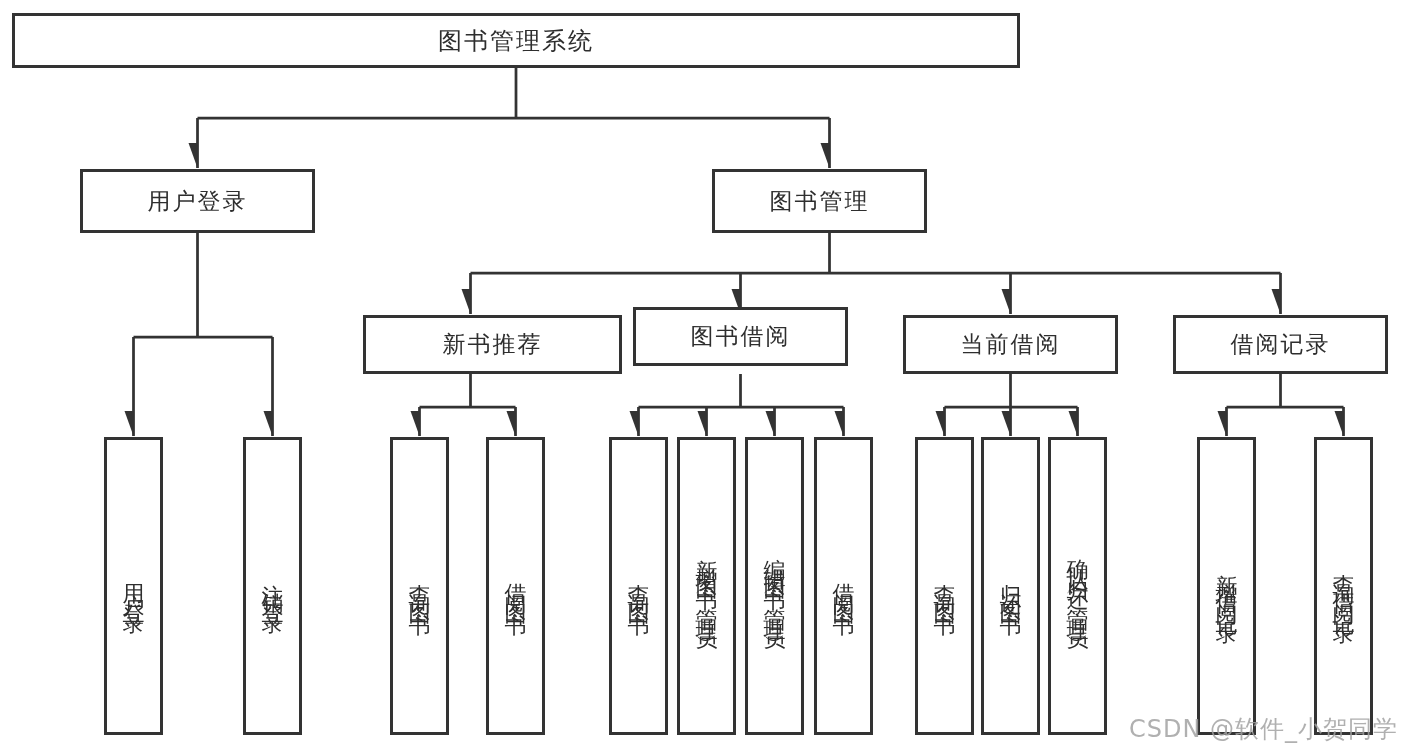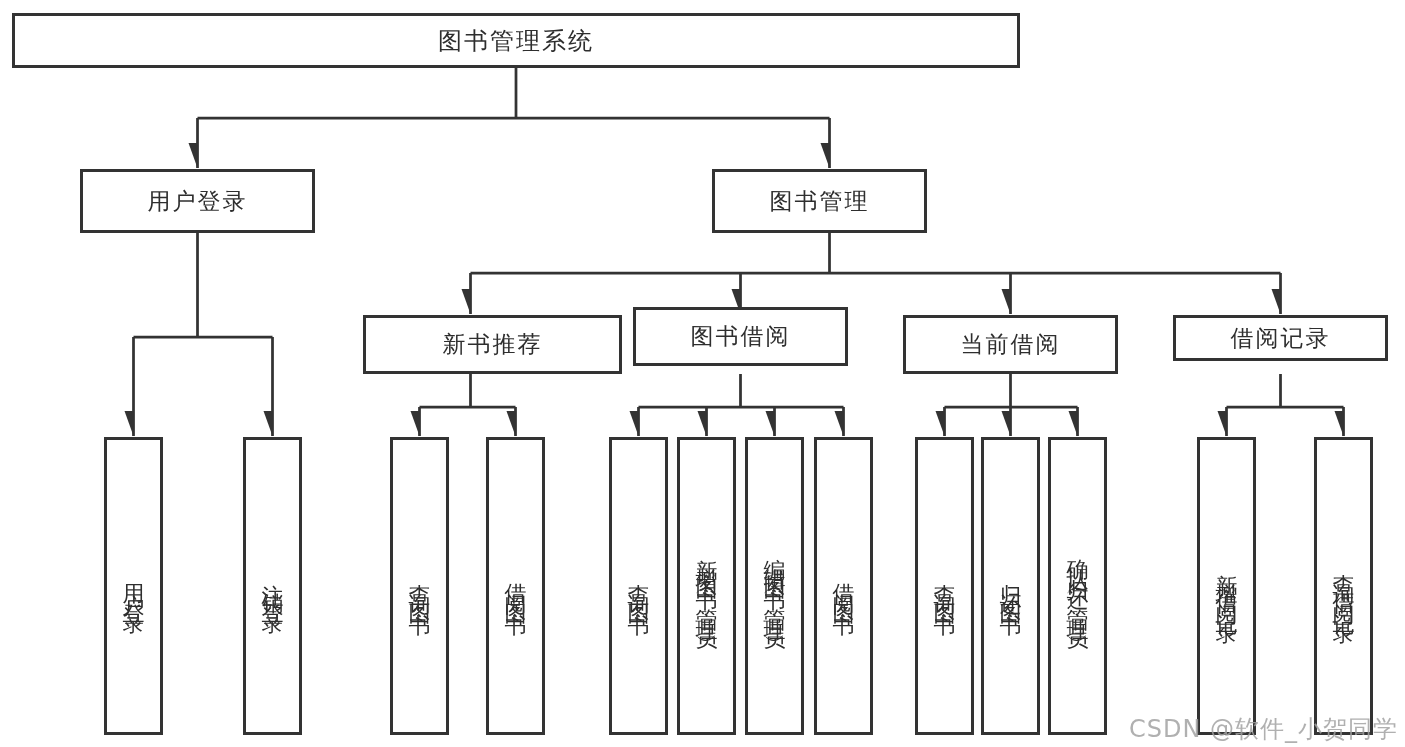--- a/index.html
+++ b/index.html
@@ -111,21 +111,21 @@
 
   <div class="box hbox" style="left:363px;top:315px;width:259px;height:59px;">
     <span>新书推荐</span>
   </div>
   <div class="box hbox" style="left:633px;top:307px;width:215px;height:59px;">
     <span>图书借阅</span>
   </div>
   <div class="box hbox" style="left:903px;top:315px;width:215px;height:59px;">
     <span>当前借阅</span>
   </div>
-  <div class="box hbox" style="left:1173px;top:315px;width:215px;height:46px;">
+  <div class="box hbox" style="left:1173px;top:315px;width:215px;height:59px;">
     <span>借阅记录</span>
   </div>
 
   <div class="box vbox" style="left:104px;top:437px;width:59px;height:298px;">
     <span>用户登录</span>
   </div>
   <div class="box vbox" style="left:243px;top:437px;width:59px;height:298px;">
     <span>注销登录</span>
   </div>
 

